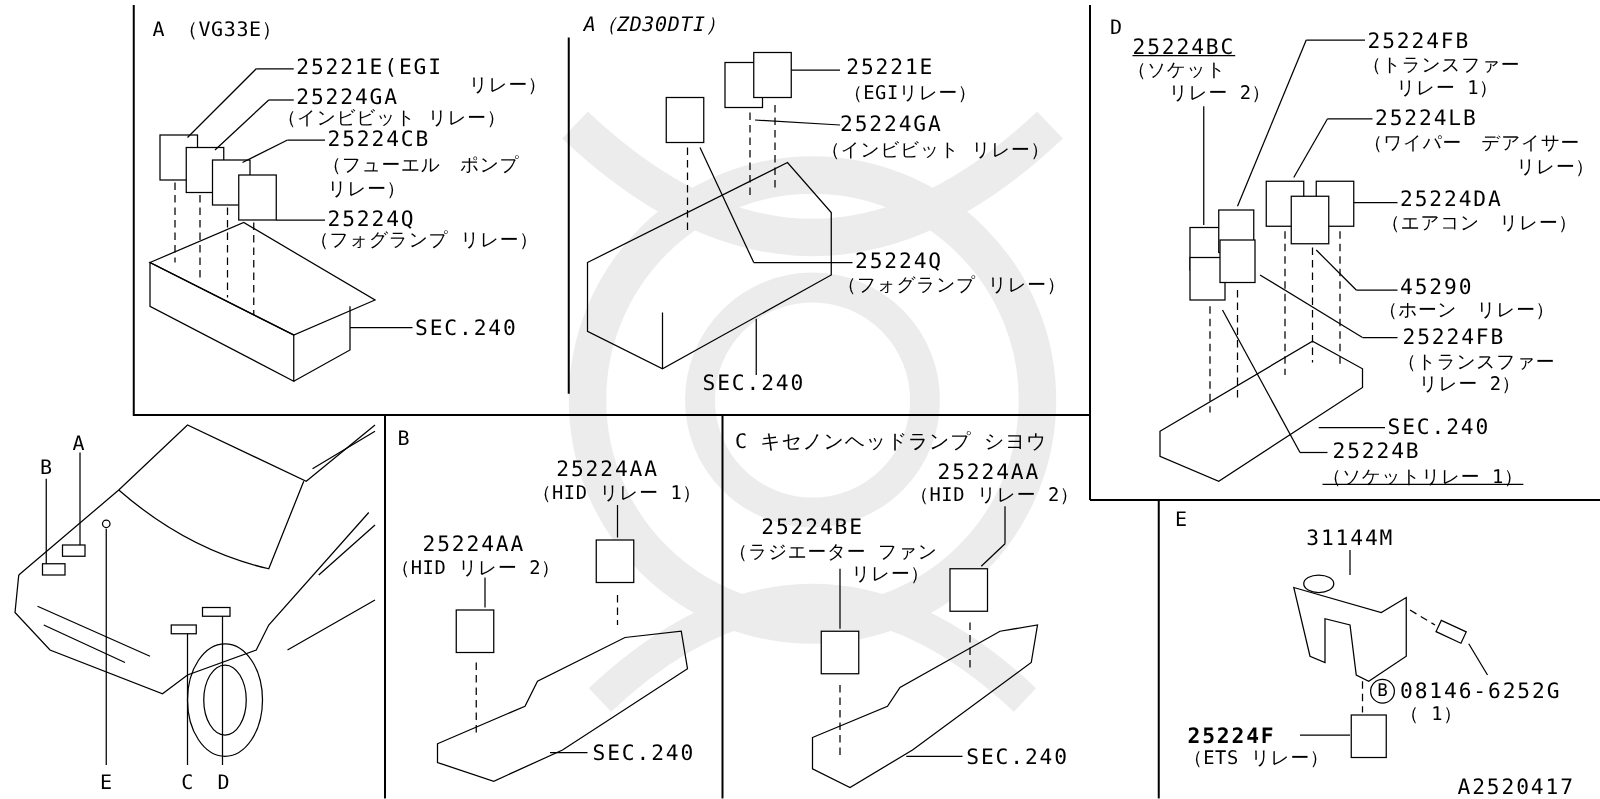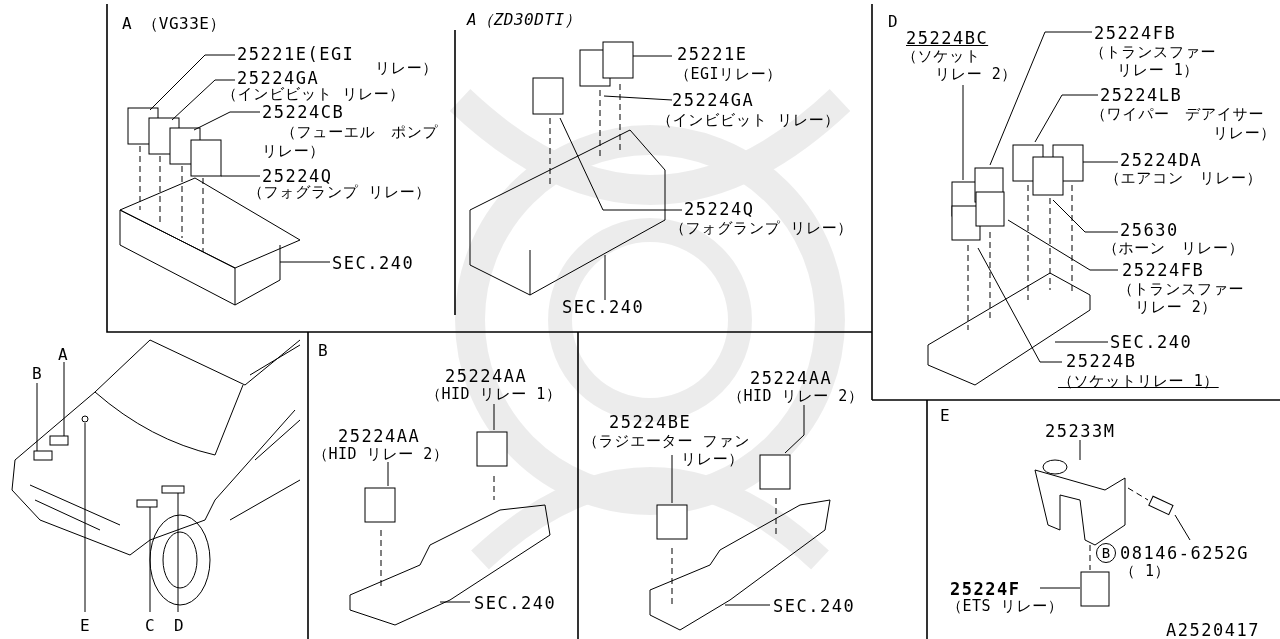--- a/index.html
+++ b/index.html
@@ -163,21 +163,21 @@
       <line class="ln" x1="1040" y1="588" x2="1080" y2="588"></line>
     </g>
   </svg>
 
   <div class="lbl sec-title" style="left:122px;top:16px;">A （VG33E）</div>
   <div class="lbl pn" style="left:237px;top:46px;">25221E(EGI</div>
   <div class="lbl" style="left:375px;top:60px;">リレー）</div>
   <div class="lbl pn" style="left:237px;top:70px;">25224GA</div>
   <div class="lbl" style="left:222px;top:86px;">（インビビット リレー）</div>
   <div class="lbl pn" style="left:262px;top:104px;">25224CB</div>
-  <div class="lbl" style="left:258px;top:124px;margin-left:23px;">（フューエル　ポンプ</div>
+  <div class="lbl" style="left:258px;top:124px;">（フューエル　ポンプ</div>
   <div class="lbl" style="left:262px;top:143px;">リレー）</div>
   <div class="lbl pn" style="left:262px;top:168px;">25224Q</div>
   <div class="lbl" style="left:248px;top:184px;">（フォグランプ リレー）</div>
   <div class="lbl pn" style="left:332px;top:255px;">SEC.240</div>
 
   <div class="lbl sec-title" style="left:467px;top:12px;font-style:italic;">A（ZD30DTI）</div>
   <div class="lbl pn" style="left:677px;top:46px;">25221E</div>
   <div class="lbl" style="left:675px;top:66px;">（EGIリレー）</div>
   <div class="lbl pn" style="left:672px;top:92px;">25224GA</div>
   <div class="lbl" style="left:657px;top:112px;">（インビビット リレー）</div>
@@ -190,21 +190,21 @@
   <div class="lbl" style="left:902px;top:48px;">（ソケット</div>
   <div class="lbl" style="left:935px;top:66px;">リレー 2）</div>
   <div class="lbl pn" style="left:1094px;top:25px;">25224FB</div>
   <div class="lbl" style="left:1090px;top:44px;">（トランスファー</div>
   <div class="lbl" style="left:1107px;top:62px;margin-left:10px;">リレー 1）</div>
   <div class="lbl pn" style="left:1100px;top:87px;">25224LB</div>
   <div class="lbl" style="left:1080px;top:106px;margin-left:11px;">（ワイパー　デアイサー</div>
   <div class="lbl" style="left:1213px;top:125px;">リレー）</div>
   <div class="lbl pn" style="left:1120px;top:152px;">25224DA</div>
   <div class="lbl" style="left:1105px;top:170px;">（エアコン　リレー）</div>
-  <div class="lbl pn" style="left:1120px;top:222px;">25630</div>
+  <div class="lbl pn" style="left:1120px;top:222px;">45290</div>
   <div class="lbl" style="left:1103px;top:240px;">（ホーン　リレー）</div>
   <div class="lbl pn" style="left:1122px;top:262px;">25224FB</div>
   <div class="lbl" style="left:1118px;top:281px;">（トランスファー</div>
   <div class="lbl" style="left:1135px;top:299px;">リレー 2）</div>
   <div class="lbl pn" style="left:1110px;top:334px;">SEC.240</div>
   <div class="lbl pn" style="left:1066px;top:353px;">25224B</div>
   <div class="lbl" style="left:1058px;top:373px;text-decoration:underline;">（ソケットリレー 1）</div>
 
   <div class="lbl sec-title" style="left:58px;top:347px;">A</div>
   <div class="lbl sec-title" style="left:32px;top:366px;">B</div>
@@ -212,29 +212,30 @@
   <div class="lbl sec-title" style="left:174px;top:618px;">D</div>
   <div class="lbl sec-title" style="left:80px;top:618px;">E</div>
 
   <div class="lbl sec-title" style="left:318px;top:343px;">B</div>
   <div class="lbl pn" style="left:445px;top:368px;">25224AA</div>
   <div class="lbl" style="left:426px;top:386px;">（HID リレー 1）</div>
   <div class="lbl pn" style="left:338px;top:428px;">25224AA</div>
   <div class="lbl" style="left:313px;top:446px;">（HID リレー 2）</div>
   <div class="lbl pn" style="left:474px;top:595px;">SEC.240</div>
 
+  <div class="lbl sec-title" style="left:588px;top:345px;">C キセノンヘッドランプ シヨウ</div>
   <div class="lbl pn" style="left:750px;top:370px;">25224AA</div>
   <div class="lbl" style="left:728px;top:388px;">（HID リレー 2）</div>
   <div class="lbl pn" style="left:609px;top:414px;text-align:center;">25224BE</div>
   <div class="lbl" style="left:583px;top:433px;">（ラジエーター ファン</div>
   <div class="lbl" style="left:681px;top:451px;">リレー）</div>
   <div class="lbl pn" style="left:773px;top:598px;">SEC.240</div>
 
   <div class="lbl sec-title" style="left:940px;top:408px;">E</div>
-  <div class="lbl pn" style="left:1045px;top:423px;">25233M</div>
+  <div class="lbl pn" style="left:1045px;top:423px;">31144M</div>
   <div class="circle-b" style="left:1096px;top:543px;">B</div>
   <div class="lbl pn" style="left:1120px;top:545px;">08146-6252G</div>
   <div class="lbl" style="left:1120px;top:563px;">（ 1）</div>
   <div class="lbl pn" style="left:950px;top:581px;font-weight:bold;">25224F</div>
   <div class="lbl" style="left:947px;top:598px;">（ETS リレー）</div>
 
   <div class="lbl pn" style="left:1166px;top:622px;">A2520417</div>
 </div>
 
 </body></html>

